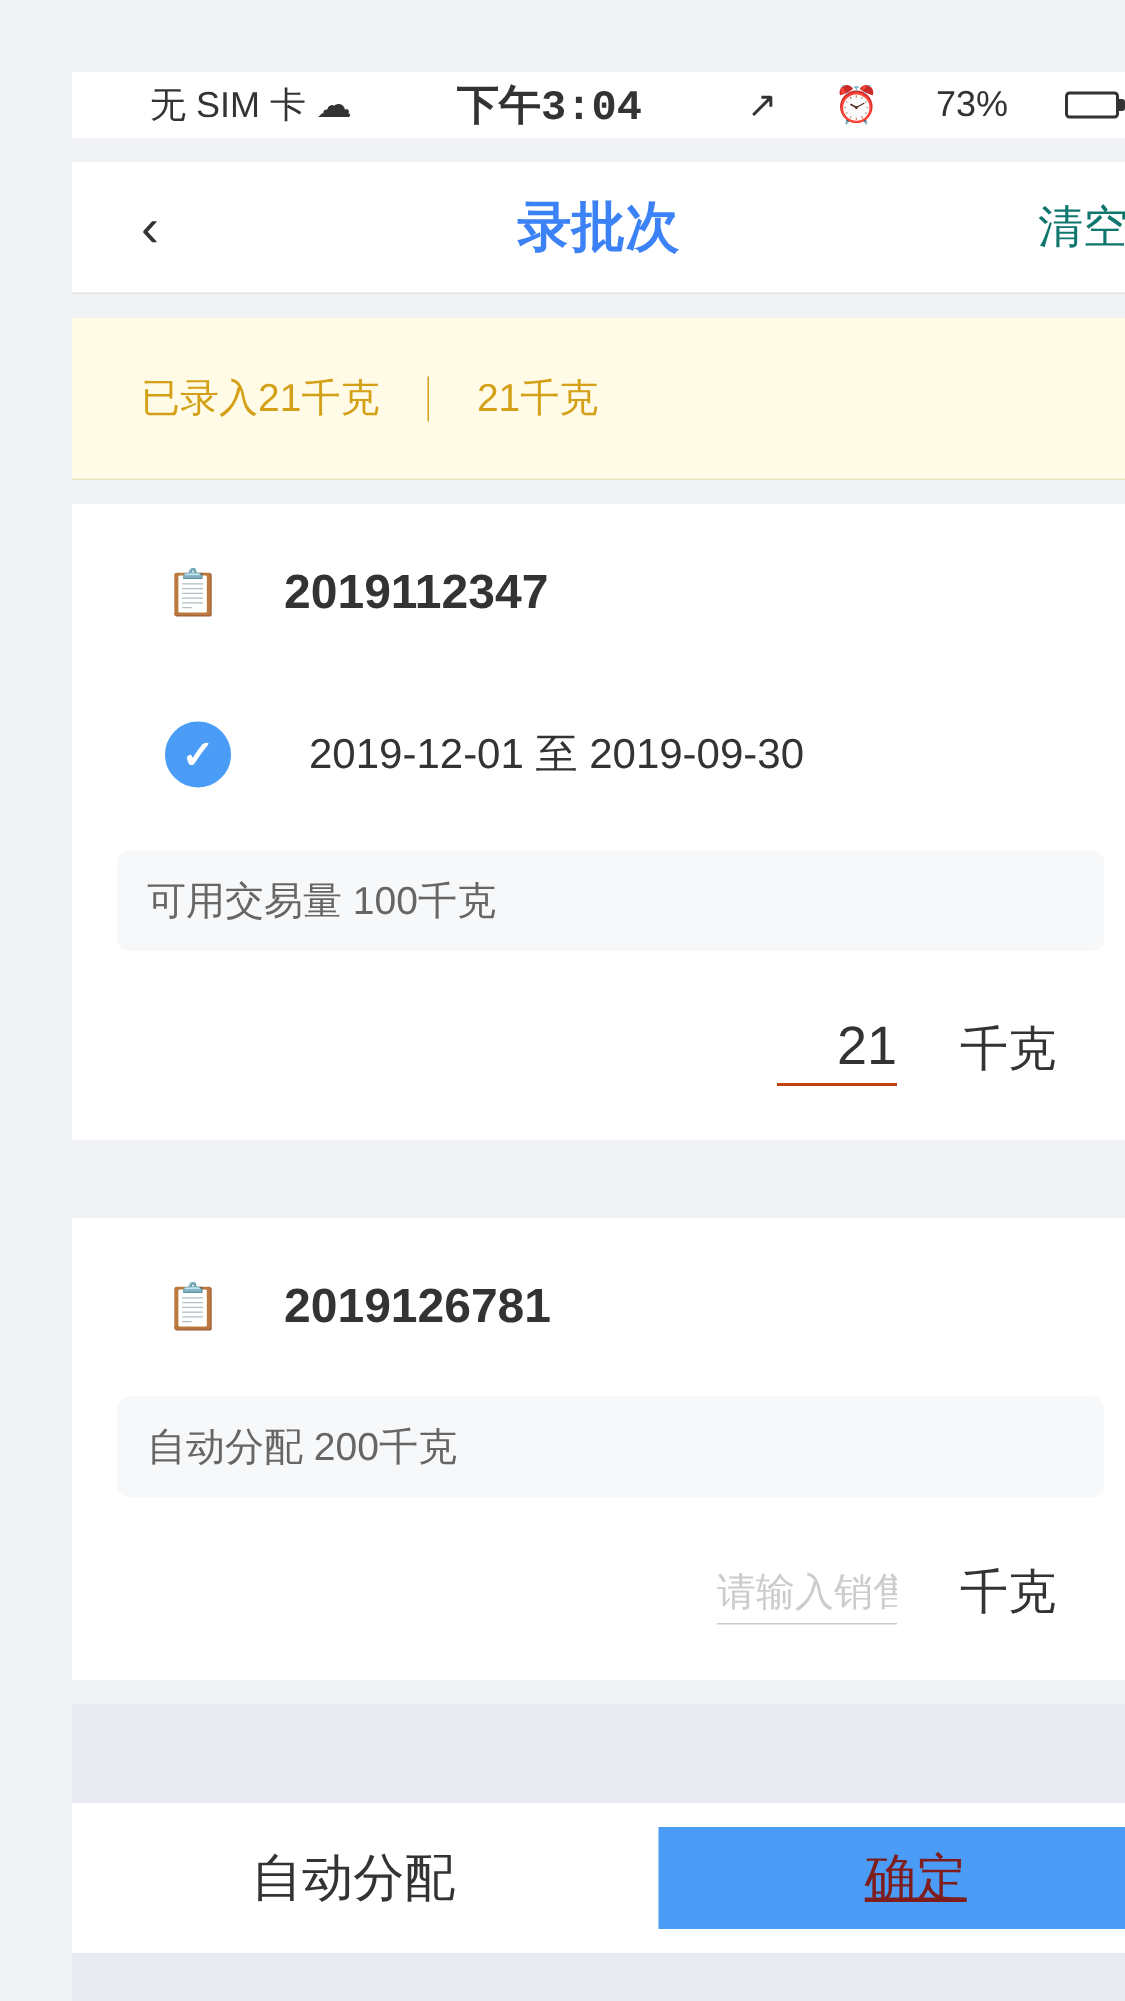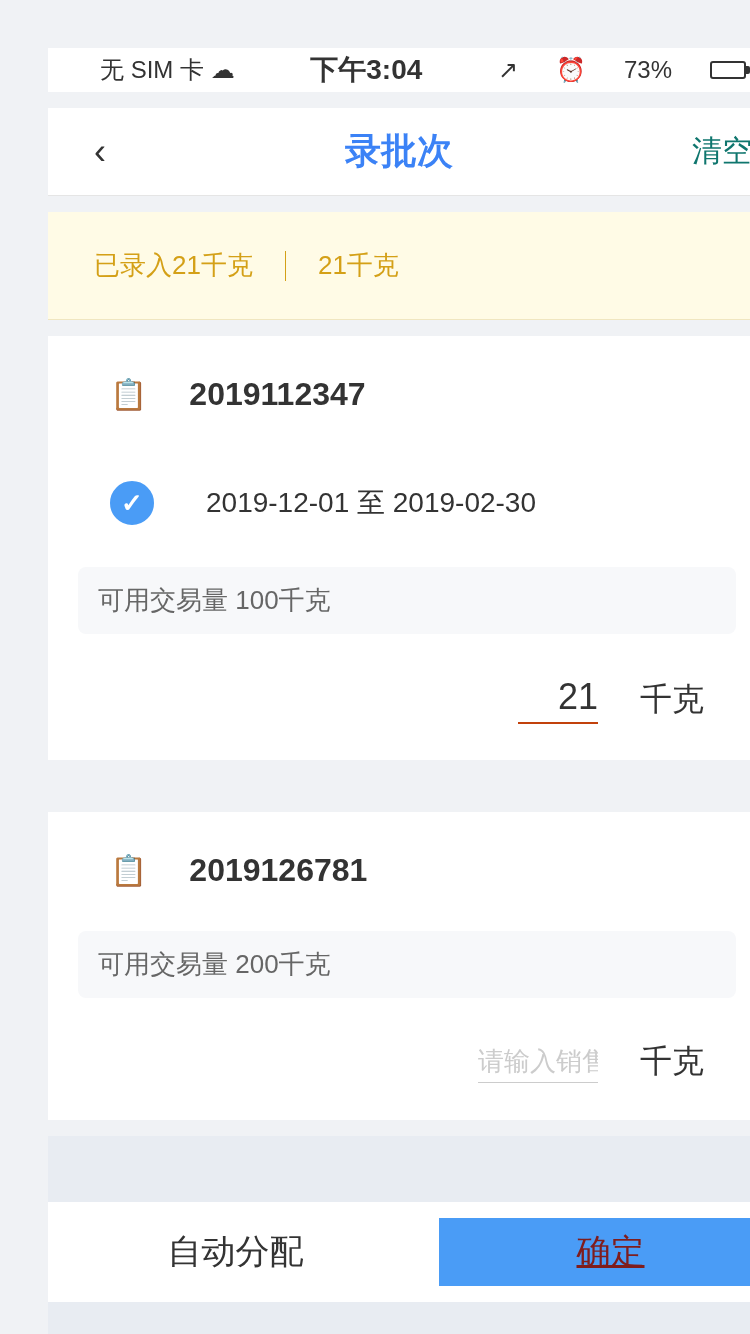--- a/index.html
+++ b/index.html
@@ -26,20 +26,21 @@
       font-weight: 500;
     }
     .status-left {
       display: flex;
       align-items: center;
       gap: 8px;
     }
     .status-center {
       font-size: 28px;
       font-weight: 600;
+      font-family: Liberation Mono, monospace;
     }
     .status-right {
       display: flex;
       align-items: center;
       gap: 6px;
       font-size: 24px;
     }
     .battery-body {
       width: 36px;
       height: 18px;
@@ -288,37 +289,37 @@
   <span class="info-banner-item">21千克</span>
 </div>
 
 <div class="batch-card">
   <div class="batch-header">
     <span class="batch-icon">📋</span>
     <span class="batch-id">2019112347</span>
   </div>
   <div class="batch-date-row">
     <div class="radio-circle checked"></div>
-    <span class="batch-date">2019-12-01 至 2019-02-30</span>
+    <span class="batch-date">2019-12-01 至 2019-09-30</span>
   </div>
   <div class="batch-avail">可用交易量 100千克</div>
   <div class="batch-quantity-row">
     <span class="quantity-value">21</span>
     <span class="quantity-unit">千克</span>
   </div>
 </div>
 
 <div class="section-divider"></div>
 
 <div class="batch-card">
   <div class="batch-header">
     <span class="batch-icon">📋</span>
     <span class="batch-id">2019126781</span>
   </div>
-  <div class="batch-avail">可用交易量 200千克</div>
+  <div class="batch-avail">自动分配 200千克</div>
   <div class="batch-quantity-row">
     <input type="text" class="quantity-input" placeholder="请输入销售数量" value="" style="">
     <span class="quantity-unit">千克</span>
   </div>
 </div>
 
 <div class="empty-area"></div>
 
 <div style="height: 100px;"></div>
 

